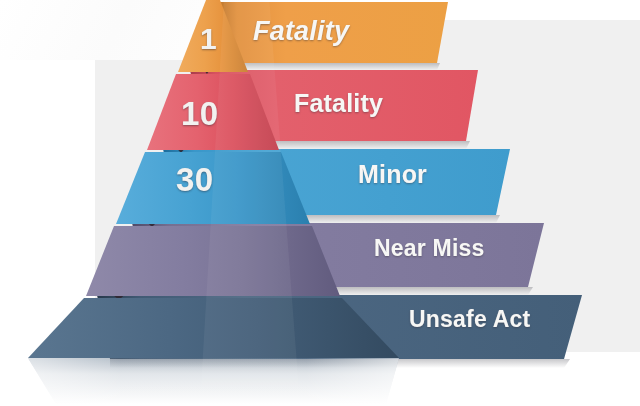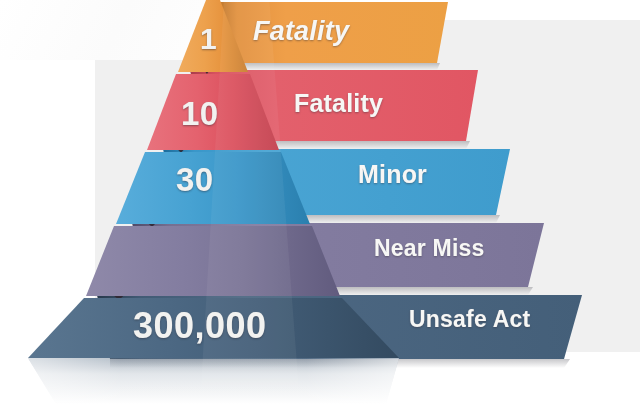--- a/index.html
+++ b/index.html
@@ -207,21 +207,20 @@
     <path d="M 225,-18 L 268,-18 L 300,404 L 200,404 Z" fill="rgba(255,255,255,0.055)"></path>
   </svg>
 
   <div class="tier-number" style="left:200px; top:22px; font-size:30px;">1</div>
 
   <div class="tier-number" style="left:181px; top:95px; font-size:33px;">10</div>
 
   <div class="tier-number" style="left:176px; top:161px; font-size:33px;">30</div>
 
 
-  <div class="tier-number" style="left:133px; top:305px; font-size:36px;">300,000</div>
 
   <div class="banner-label" style="left:253px; top:16px; font-size:27px;font-style:italic;">Fatality</div>
 
   <div class="banner-label" style="left:294px; top:89px; font-size:25px;">Fatality</div>
 
   <div class="banner-label" style="left:338px; top:160px; font-size:25px;margin-left:20px;">Minor</div>
 
   <div class="banner-label" style="left:409px; top:306px; font-size:23px;">Unsafe Act</div>
 
   <div class="banner-label" style="left:374px; top:235px; font-size:23px;">Near Miss</div>

